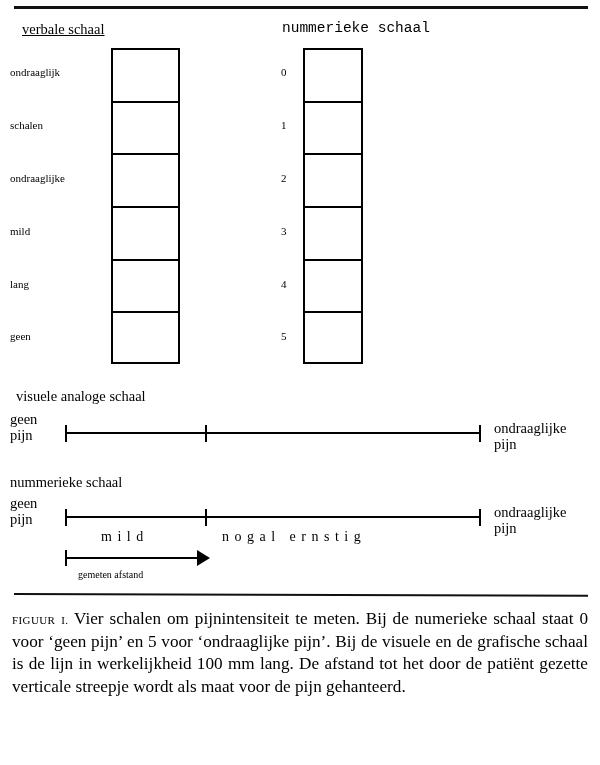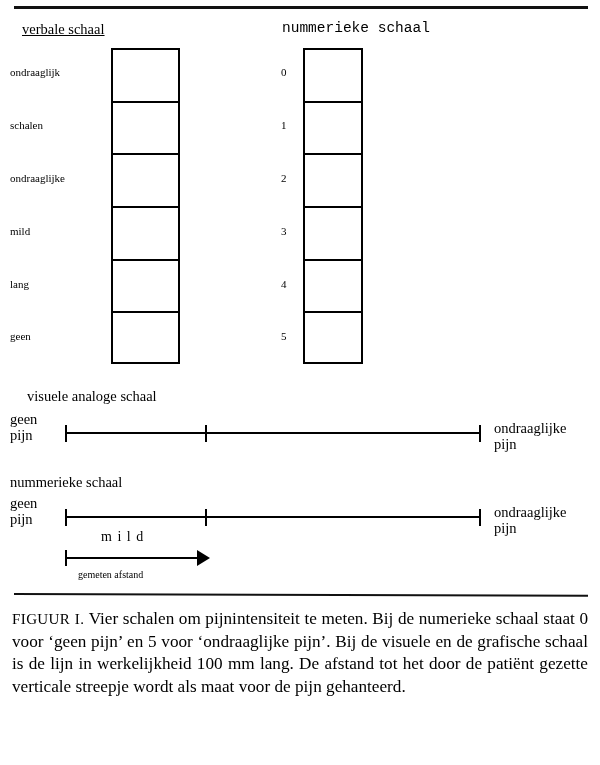--- a/index.html
+++ b/index.html
@@ -45,21 +45,21 @@
 
   
   .heading {
     position: absolute;
     font-size: 14.5px;
     line-height: 1;
     white-space: nowrap;
   }
   #h-verbal   { left: 22px;  top: 22px; text-decoration: underline; }
   #h-numeric  { left: 282px; top: 21px; font-family: Liberation Mono, monospace; }
-  #h-vas      { left: 27px;  top: 389px; }
+  #h-vas      { left: 16px;  top: 389px; }
   #h-graphic  { left: 10px;  top: 475px; }
 
   
   .ladder {
     position: absolute;
     border: 2px solid #000000;
     box-sizing: border-box;
     background: #ffffff;
   }
   .ladder .cell {
@@ -163,21 +163,21 @@
     position: absolute;
     left: 12px;
     top: 608px;
     width: 576px;
     font-size: 17.2px;
     line-height: 1.32;
     text-align: justify;
     hyphens: manual;
   }
   #caption .smallcaps {
-    font-size: 15px;
+    font-size: 11px;
     letter-spacing: 0.4px;
   }
 </style>
 </head>
 <body>
 
 <div class="page">
 
   <div class="rule rule-top"></div>
   <div class="rule rule-bottom"></div>
@@ -239,20 +239,21 @@
   <div class="scale-line" id="gs-line"></div>
   <div class="tick" id="gs-tick-l"></div>
   <div class="tick" id="gs-tick-m"></div>
   <div class="tick" id="gs-tick-r"></div>
   <div class="edge-label" id="gs-right-lab">
     <div>ondraaglijke</div>
     <div>pijn</div>
   </div>
 
   <div class="spaced" id="gs-word-mild">mild</div>
+  <div class="spaced" id="gs-word-ernstig">nogal ernstig</div>
 
   <div id="arrow-tail"></div>
   <div id="arrow-line"></div>
   <div id="arrow-head"></div>
   <div id="arrow-label">gemeten afstand</div>
 
   <div id="caption"><span class="smallcaps">FIGUUR</span> <span class="smallcaps">I.</span> <span>Vier schalen om pijnintensiteit te meten. Bij de numerieke schaal staat 0 voor ‘geen pijn’ en 5 voor ‘ondraaglijke pijn’. Bij de visuele en de grafische schaal is de lijn in werkelijkheid 100 mm lang. De afstand tot het door de patiënt gezette verticale streepje wordt als maat voor de pijn gehanteerd.</span></div>
 
 </div>
 

